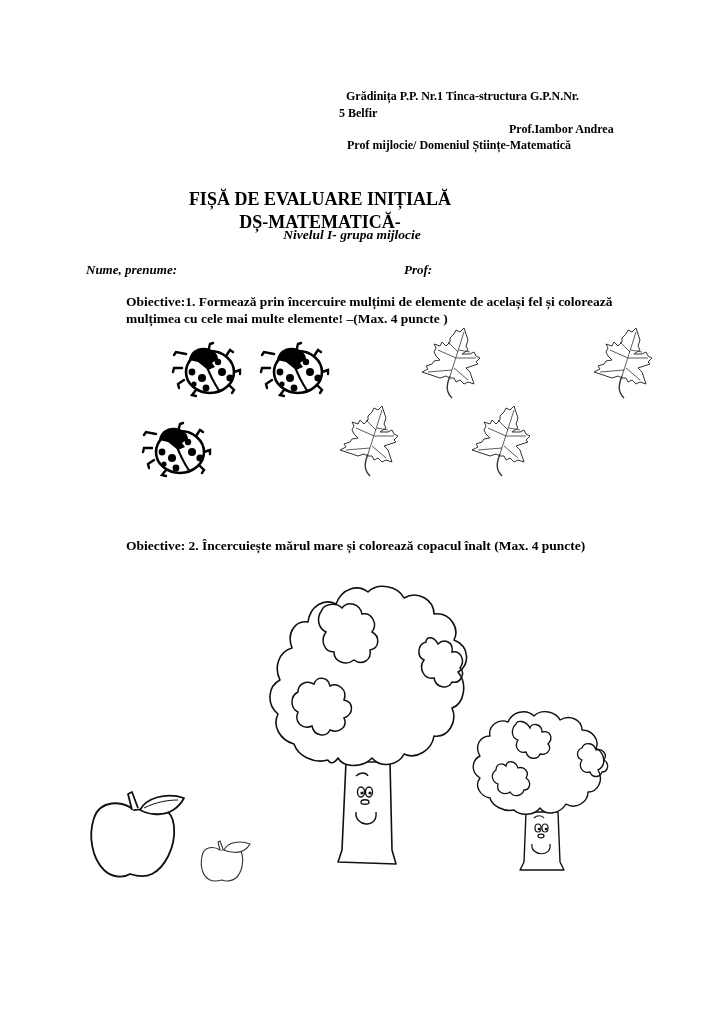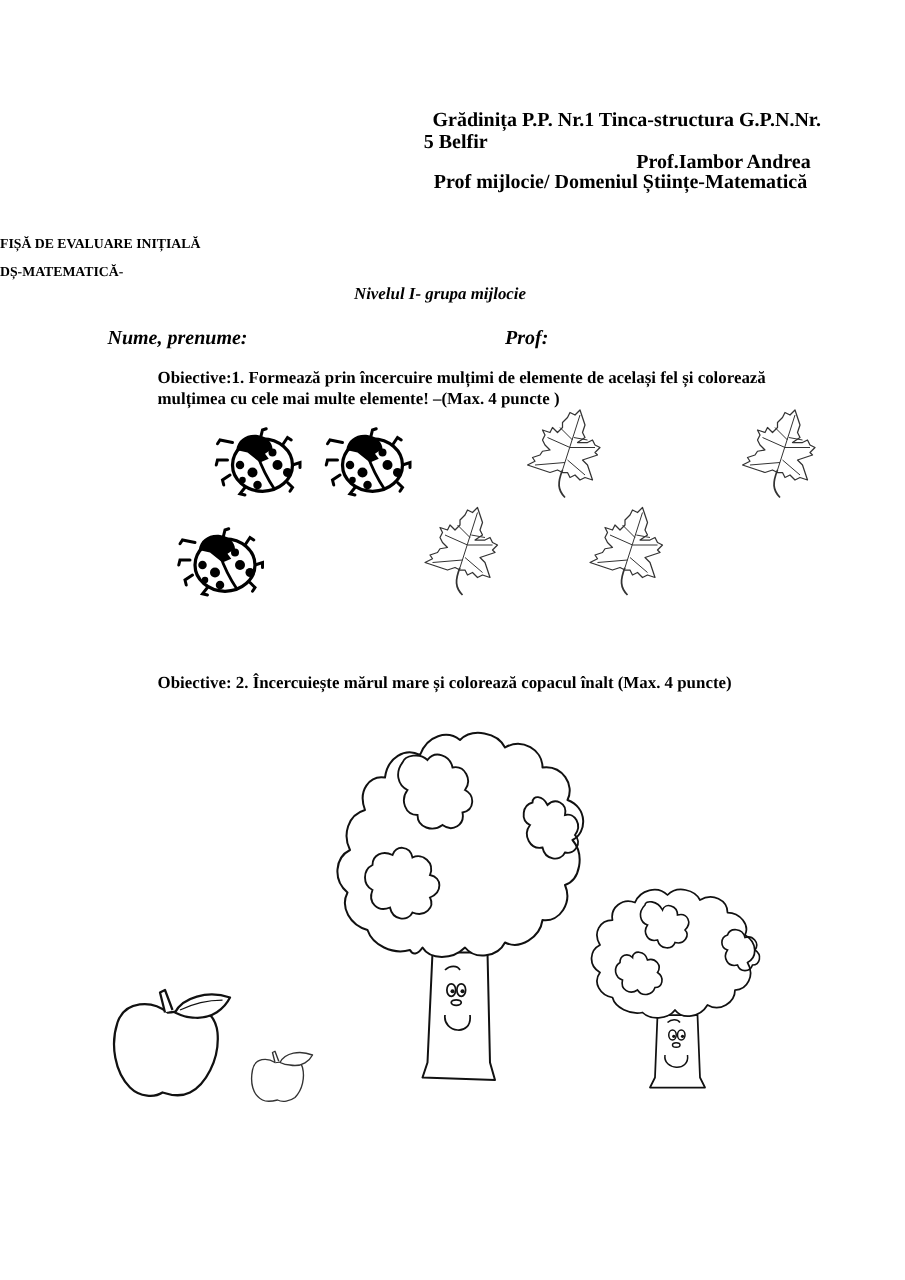--- a/index.html
+++ b/index.html
@@ -10,41 +10,42 @@
     body {
       width: 724px;
       height: 1024px;
       position: relative;
       overflow: hidden;
       font-family: "Liberation Serif", "DejaVu Serif", serif;
       color: #000;
     }
     .abs { position: absolute; }
     .hdr {
-      font-size: 16px;
+      font-size: 12px;
       font-weight: bold;
       line-height: 17px;
       white-space: nowrap;
     }
     .title {
-      font-size: 11px;
-      font-weight: bold;
-      white-space: nowrap;
+      font-size: 18px;
+      font-weight: bold;
+      white-space: nowrap;
+      text-align: center;
       left: 0; width: 640px;
     }
     .subtitle {
       font-size: 13.5px;
       font-weight: bold;
       font-style: italic;
       text-align: center;
       left: 0; width: 704px;
       white-space: nowrap;
     }
     .label {
-      font-size: 16px;
+      font-size: 13px;
       font-weight: bold;
       font-style: italic;
       white-space: nowrap;
     }
     .obj {
       font-size: 13.5px;
       font-weight: bold;
       line-height: 17px;
       white-space: nowrap;
       margin-left: 40px;

